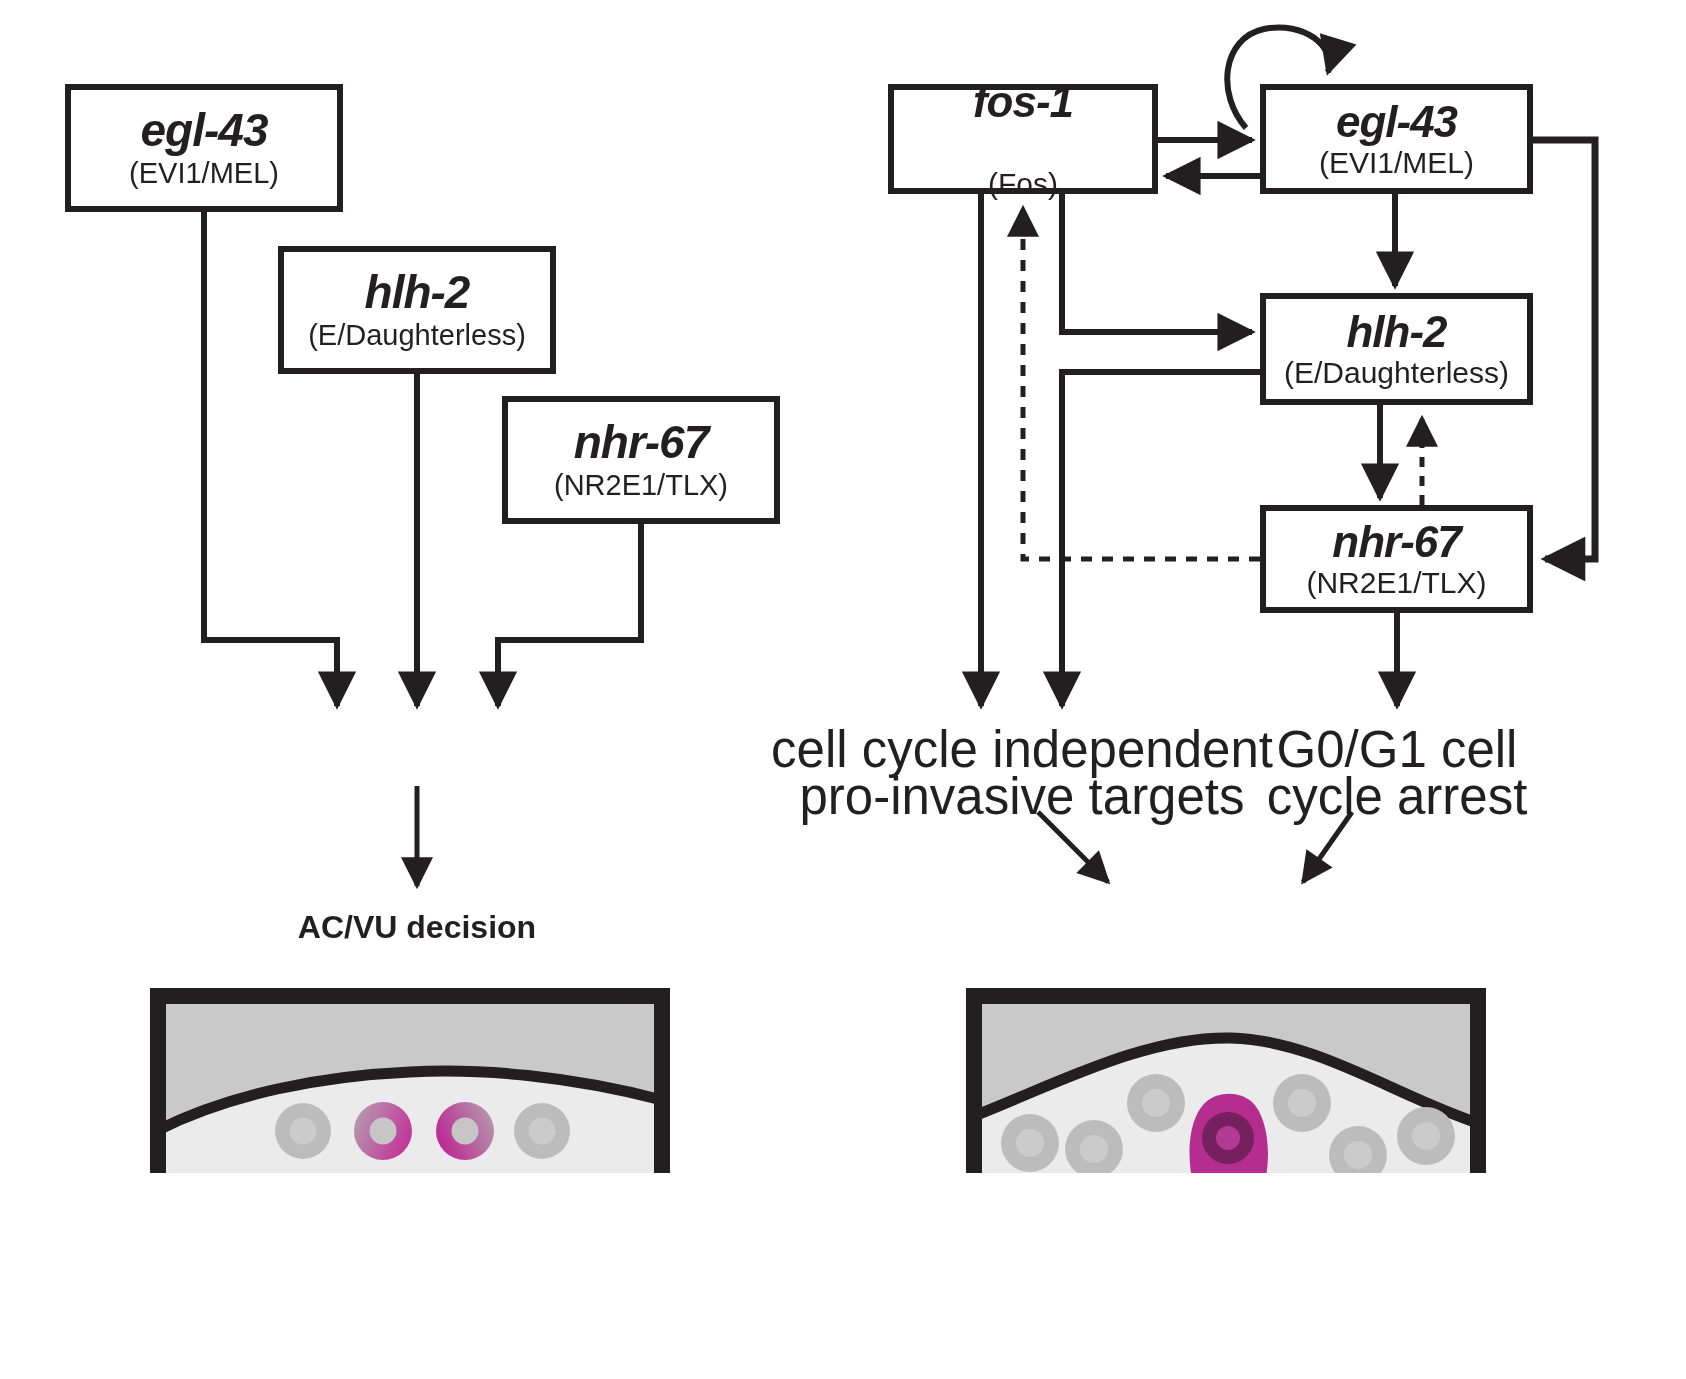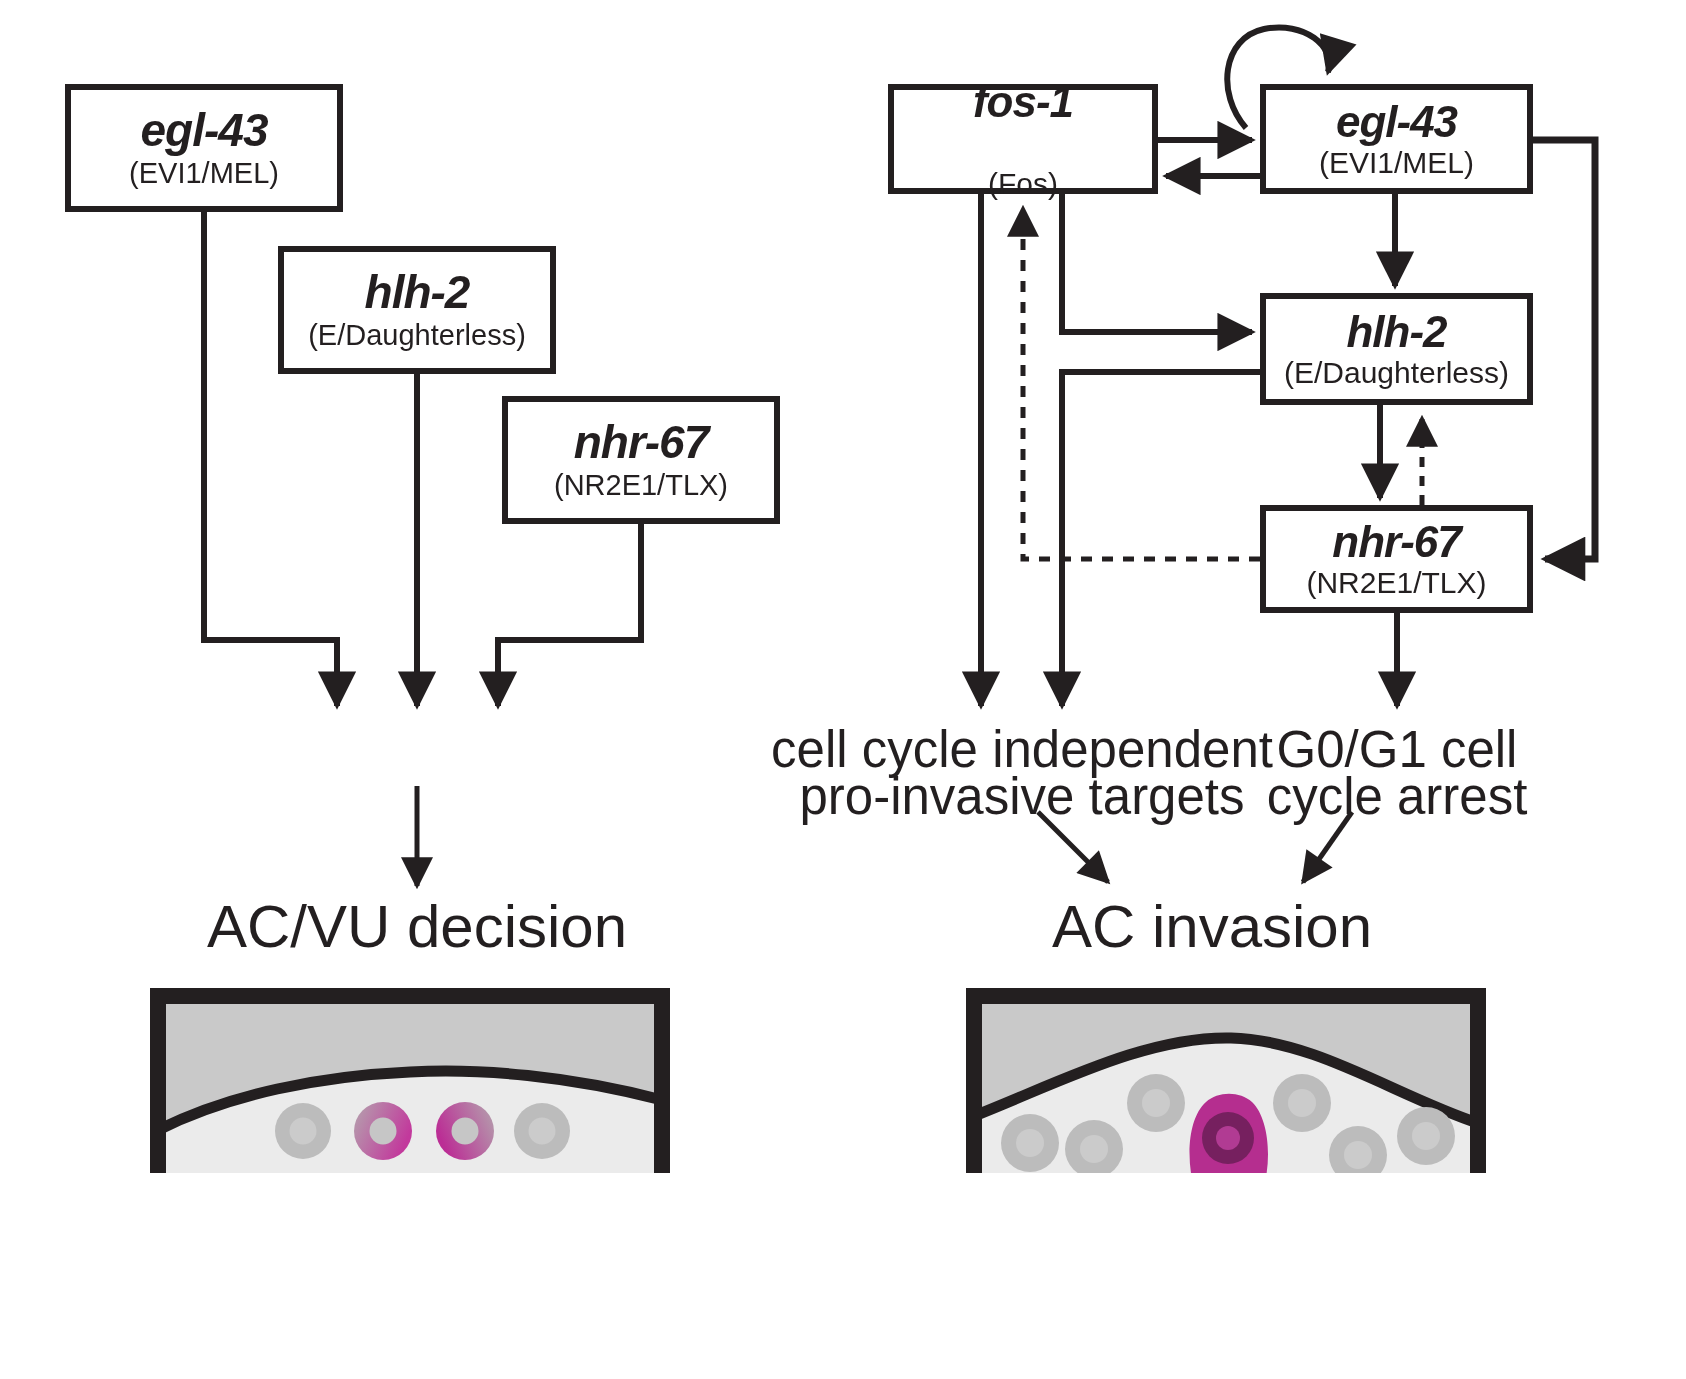--- a/index.html
+++ b/index.html
@@ -34,21 +34,21 @@
   .rt .gene-name{font-size:44px;line-height:48px;}
   .rt .gene-sub{font-size:30px;line-height:34px;}
   .lbl{
     position:absolute;
     transform:translateX(-50%);
     text-align:center;
     white-space:nowrap;
     z-index:3;
   }
   .lbl-signal{font-size:44px;line-height:48px;}
-  .lbl-outcome{font-size:60px;line-height:52px;font-weight:normal;}
+  .lbl-outcome{font-size:32px;line-height:52px;font-weight:bold;}
   .lbl-output{font-size:51px;line-height:47px;}
   .illu{position:absolute;z-index:2;}
 </style>
 </head>
 <body>
 
 <div id="canvas">
 
   <svg class="wires" width="1686" height="1379" viewBox="0 0 1686 1379">
     <defs>
@@ -113,21 +113,20 @@
   <div class="lbl lbl-outcome" style="left:417px;top:901px;">AC/VU decision</div>
 
   <div class="lbl lbl-output" style="left:1022px;top:726px;">
     <div>cell cycle independent</div>
     <div>pro-invasive targets</div>
   </div>
   <div class="lbl lbl-output" style="left:1397px;top:726px;">
     <div>G0/G1 cell</div>
     <div>cycle arrest</div>
   </div>
-  <div class="lbl lbl-outcome" style="left:1212px;top:901px;">AC invasion</div>
 
   <svg class="illu" style="left:150px;top:988px;" width="520" height="305" viewBox="0 0 520 305">
     <defs>
       <linearGradient id="mgR" x1="0" y1="0" x2="1" y2="0.45">
         <stop offset="0" stop-color="#b4a4ae"></stop>
         <stop offset="1" stop-color="#c2399c"></stop>
       </linearGradient>
       <linearGradient id="mgL" x1="1" y1="0" x2="0" y2="0.45">
         <stop offset="0" stop-color="#b4a4ae"></stop>
         <stop offset="1" stop-color="#bb2e95"></stop>

